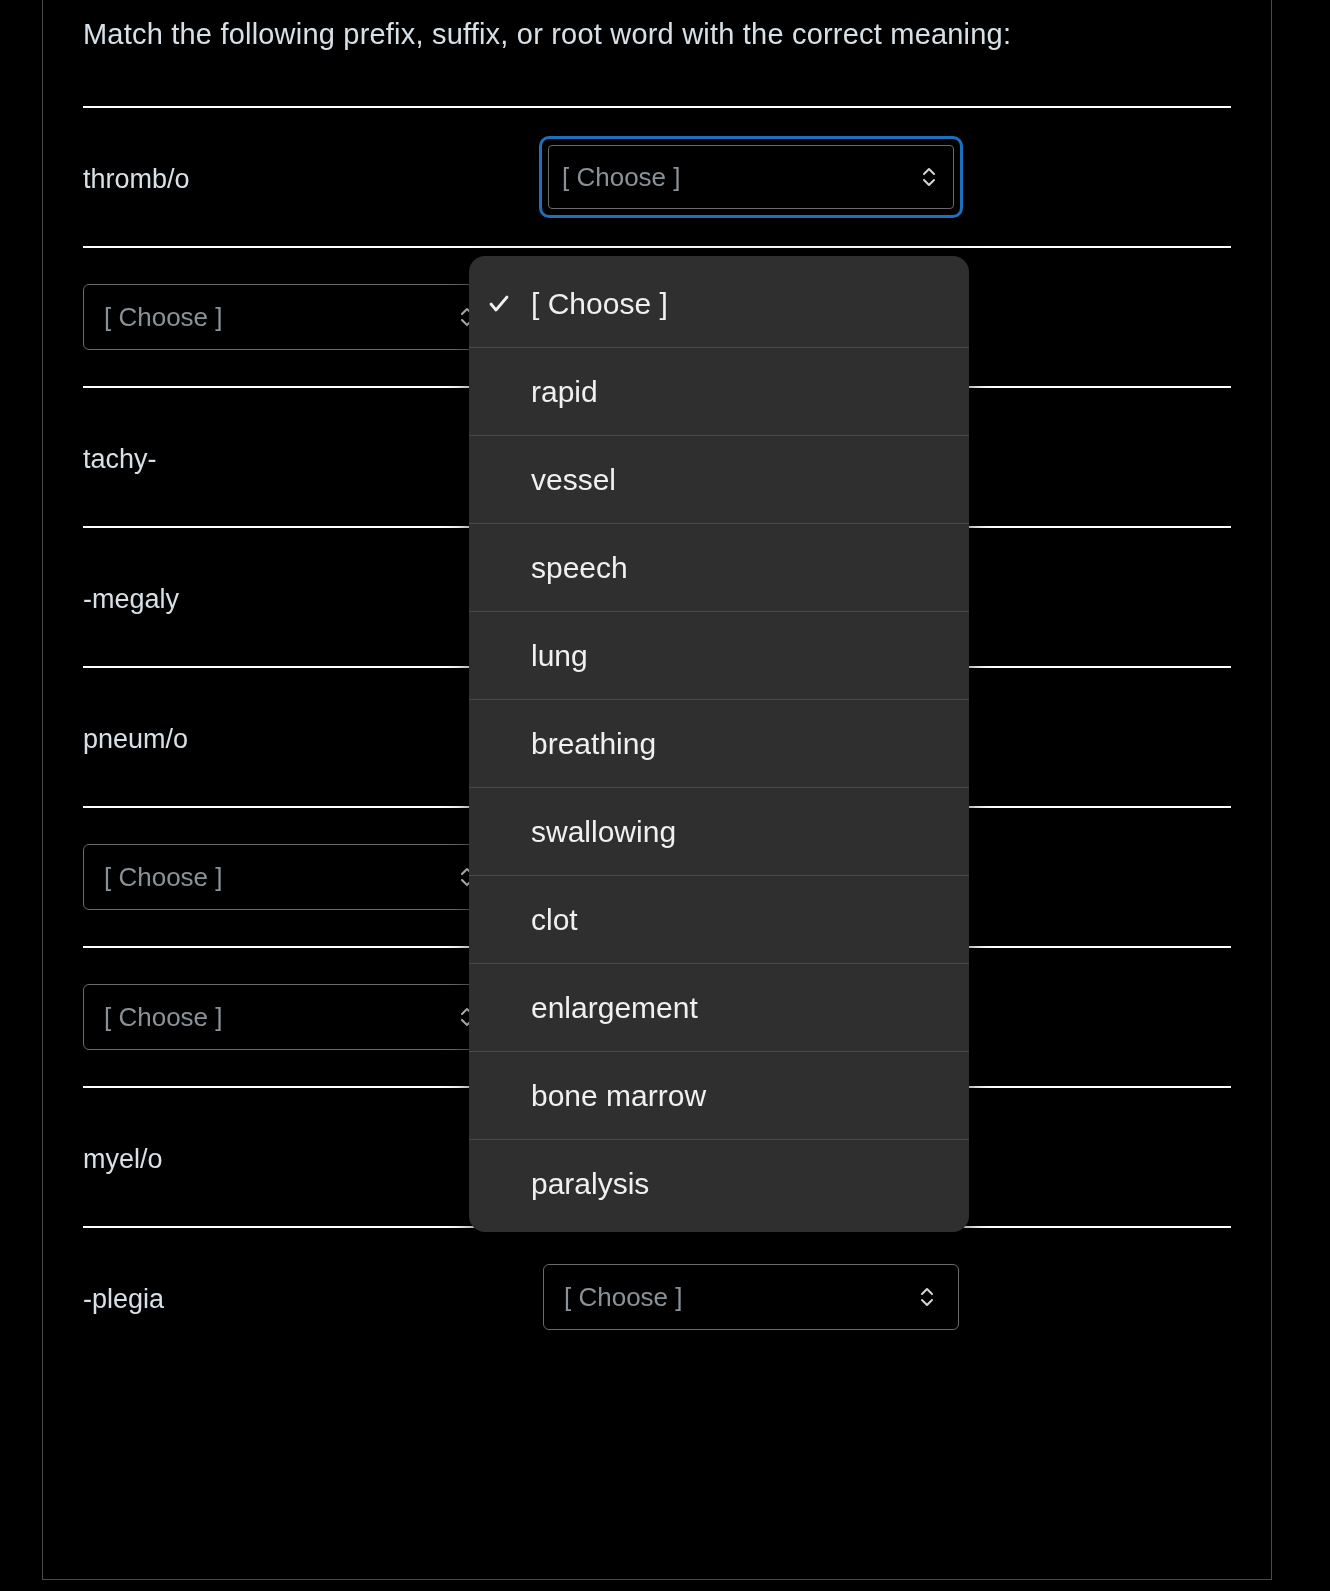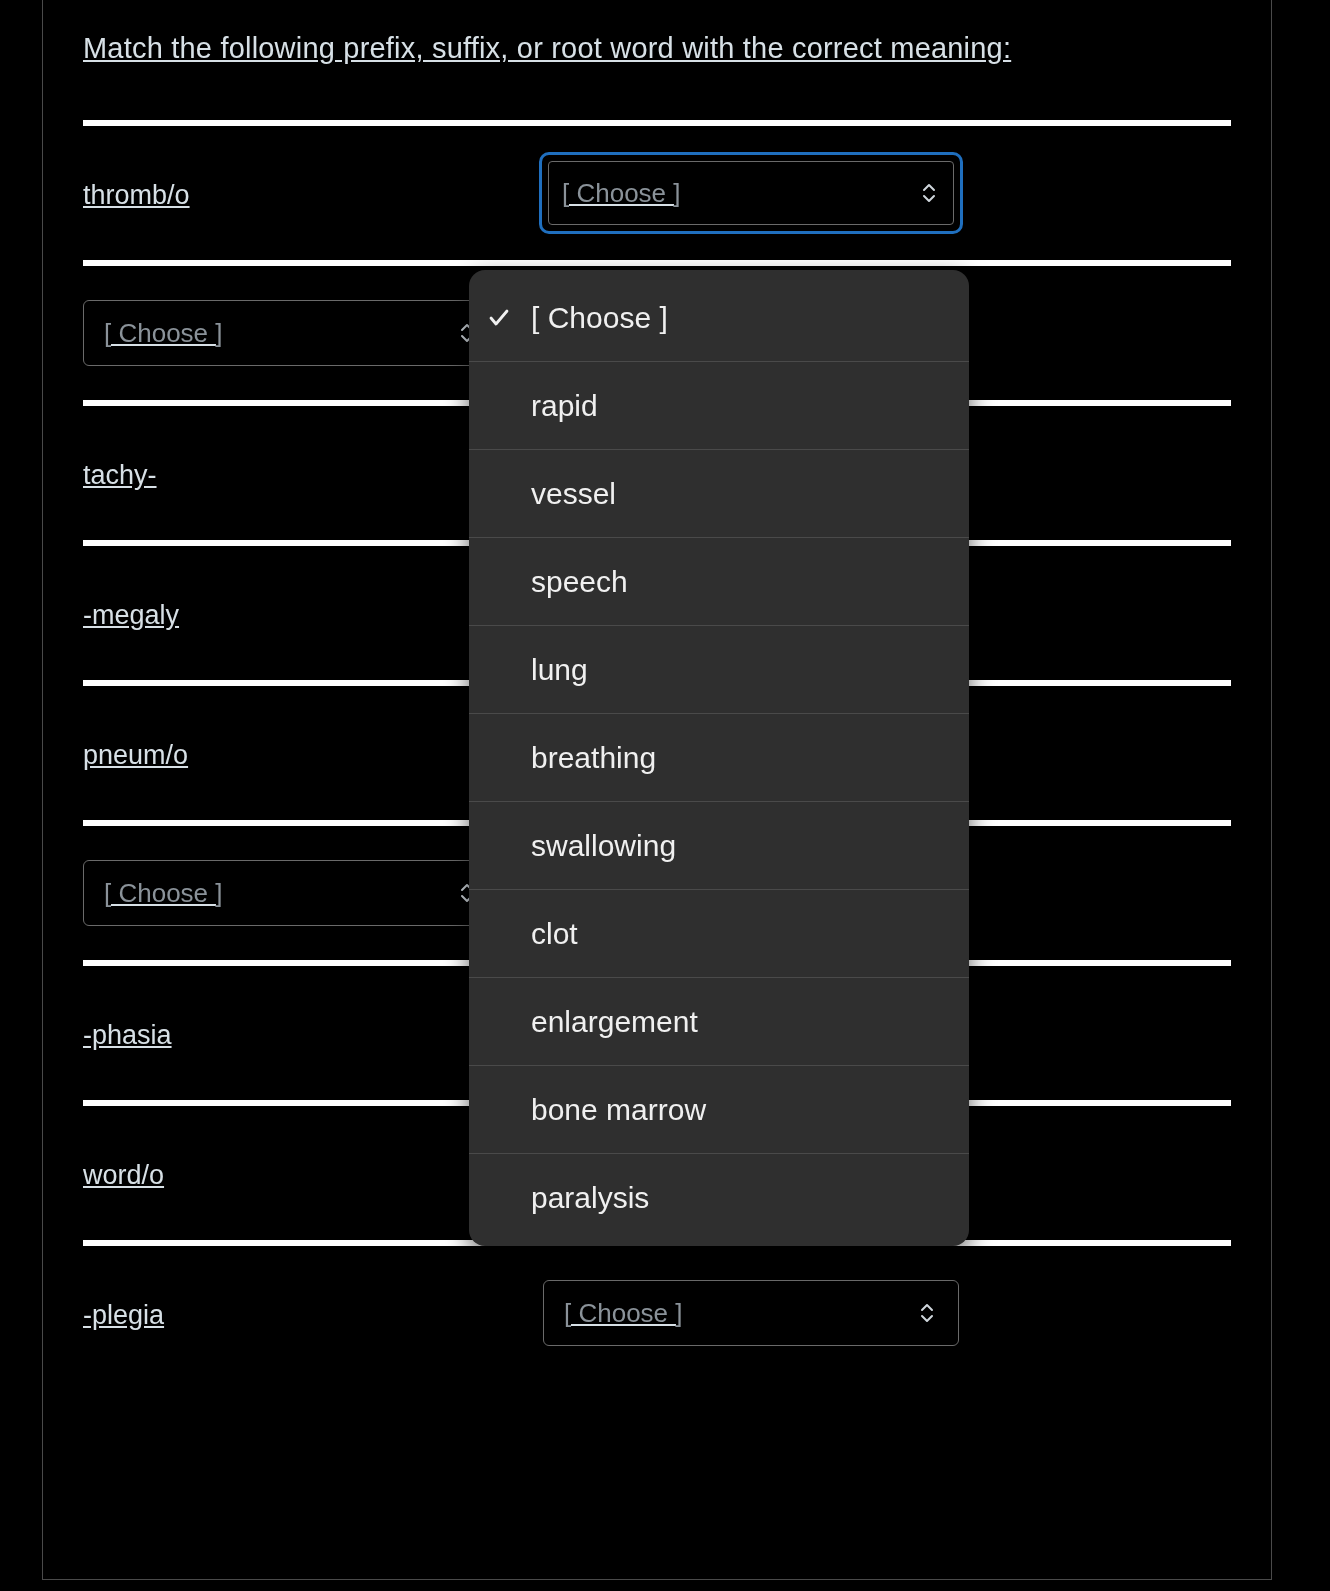--- a/index.html
+++ b/index.html
@@ -6,38 +6,37 @@
   body {
     background: #000;
     font-family: -apple-system, BlinkMacSystemFont, "Segoe UI", Helvetica, Arial, sans-serif;
     color: #d7e0e6;
     padding: 0;
   }
   .frame {
     border: 1px solid #4a4a4a;
     border-top: none;
     margin: 0 58px 0 42px;
-    padding: 14px 0 50px 0;
+    padding: 0 0 50px 0;
     min-height: 1580px;
-    text-decoration: underline;
   }
   .question-text {
     font-size: 29px;
     color: #d7e0e6;
     padding: 18px 40px 55px 40px;
     font-weight: 300;
     letter-spacing: 0.2px;
   }
   .rows {
     padding: 0 40px;
   }
   .match-row {
     display: flex;
     align-items: center;
-    border-top: 6px solid #ffffff;
+    border-top: 2px solid #ffffff;
     min-height: 140px;
     position: relative;
   }
   .term {
     flex: 0 0 460px;
     font-size: 27px;
     color: #d7e0e6;
     font-weight: 300;
     padding-top: 4px;
   }
@@ -210,36 +209,35 @@
             <svg width="18" height="22" viewBox="0 0 18 22" fill="none">
                 <path d="M4 8 L9 3 L14 8" stroke="#cfd6dc" stroke-width="2" fill="none" stroke-linecap="round" stroke-linejoin="round"></path>
                 <path d="M4 14 L9 19 L14 14" stroke="#cfd6dc" stroke-width="2" fill="none" stroke-linecap="round" stroke-linejoin="round"></path>
               </svg>
           </span>
         </div>
       </div>
     </div>
 
     <div class="match-row">
-      <div class="term">-phasia</div>
-      <div class="select-wrap">
-        <div class="select-box">
-          <span class="select-placeholder">[ Choose ]</span>
-          <span class="select-caret">
-            <svg width="18" height="22" viewBox="0 0 18 22" fill="none">
-                <path d="M4 8 L9 3 L14 8" stroke="#cfd6dc" stroke-width="2" fill="none" stroke-linecap="round" stroke-linejoin="round"></path>
-                <path d="M4 14 L9 19 L14 14" stroke="#cfd6dc" stroke-width="2" fill="none" stroke-linecap="round" stroke-linejoin="round"></path>
-              </svg>
-          </span>
-        </div>
-      </div>
-    </div>
-
-    <div class="match-row">
-      <div class="term">word/o</div>
+      <div class="select-wrap">
+        <div class="select-box">
+          <span class="select-placeholder">[ Choose ]</span>
+          <span class="select-caret">
+            <svg width="18" height="22" viewBox="0 0 18 22" fill="none">
+                <path d="M4 8 L9 3 L14 8" stroke="#cfd6dc" stroke-width="2" fill="none" stroke-linecap="round" stroke-linejoin="round"></path>
+                <path d="M4 14 L9 19 L14 14" stroke="#cfd6dc" stroke-width="2" fill="none" stroke-linecap="round" stroke-linejoin="round"></path>
+              </svg>
+          </span>
+        </div>
+      </div>
+    </div>
+
+    <div class="match-row">
+      <div class="term">myel/o</div>
       <div class="select-wrap">
         <div class="select-box">
           <span class="select-placeholder">[ Choose ]</span>
           <span class="select-caret">
             <svg width="18" height="22" viewBox="0 0 18 22" fill="none">
                 <path d="M4 8 L9 3 L14 8" stroke="#cfd6dc" stroke-width="2" fill="none" stroke-linecap="round" stroke-linejoin="round"></path>
                 <path d="M4 14 L9 19 L14 14" stroke="#cfd6dc" stroke-width="2" fill="none" stroke-linecap="round" stroke-linejoin="round"></path>
               </svg>
           </span>
         </div>

